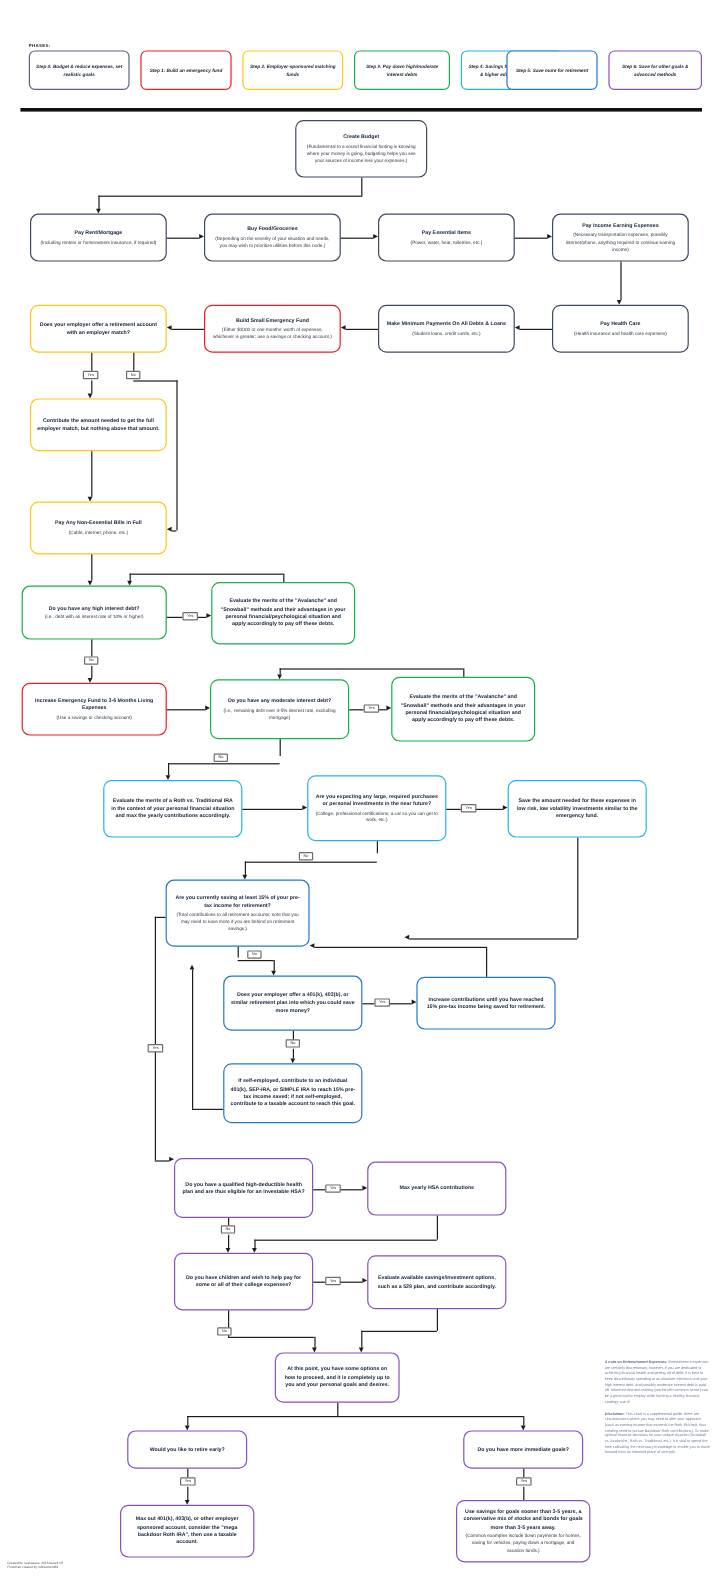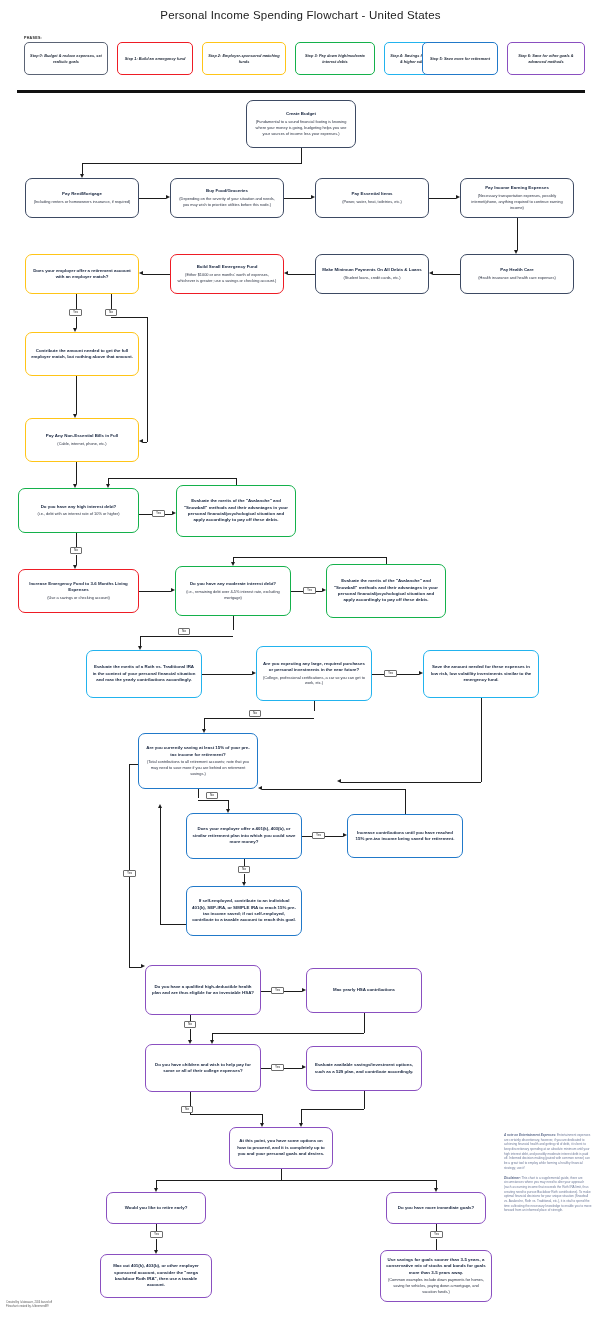--- a/index.html
+++ b/index.html
@@ -74,21 +74,20 @@
 
   .credit{
     position:absolute;left:6px;top:1301px;font-size:2.7px;line-height:1.5;color:#5a5a5a;
   }
 </style>
 </head>
 <body>
 
 <div id="canvas">
 
-  <div class="title">Personal Income Spending Flowchart - United States</div>
 
   <div class="phases-label">PHASES:</div>
 
   <div class="phase" style="left:24px;width:84px;border-color:#5b6475;">
       <span>Step 0: Budget &amp; reduce expenses, set realistic goals</span>
     </div>
   <div class="phase" style="left:117px;width:76px;border-color:#ee1c25;">
       <span>Step 1: Build an emergency fund</span>
     </div>
   <div class="phase" style="left:202px;width:84px;border-color:#ffc517;">

